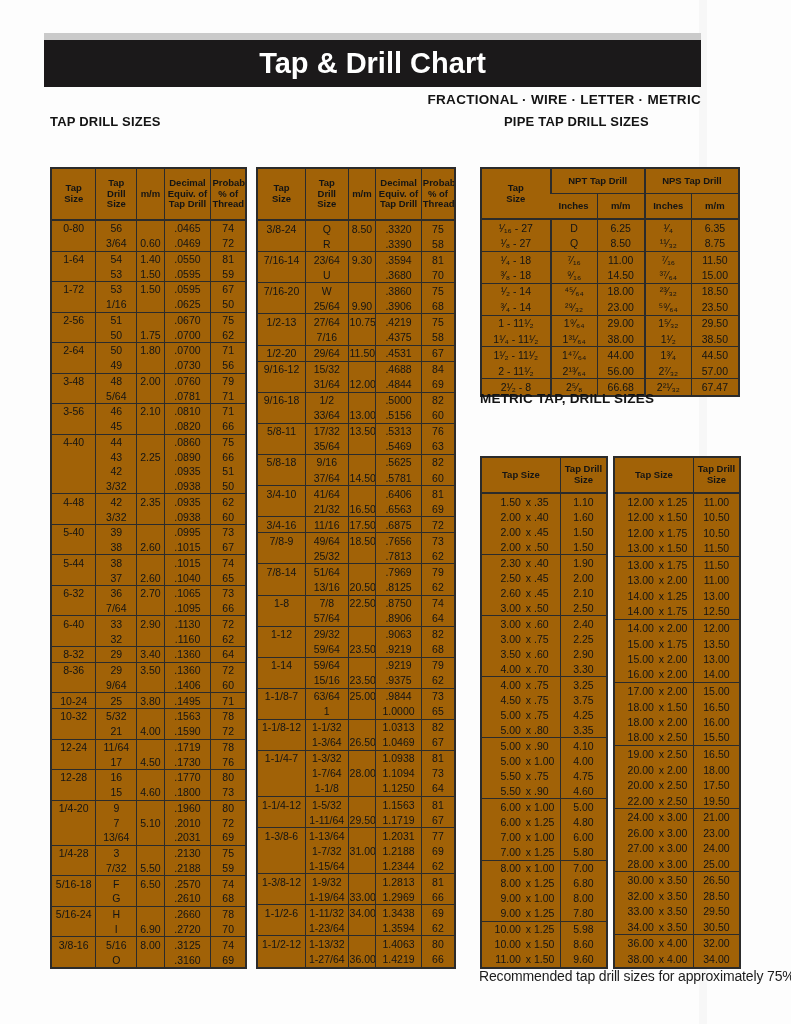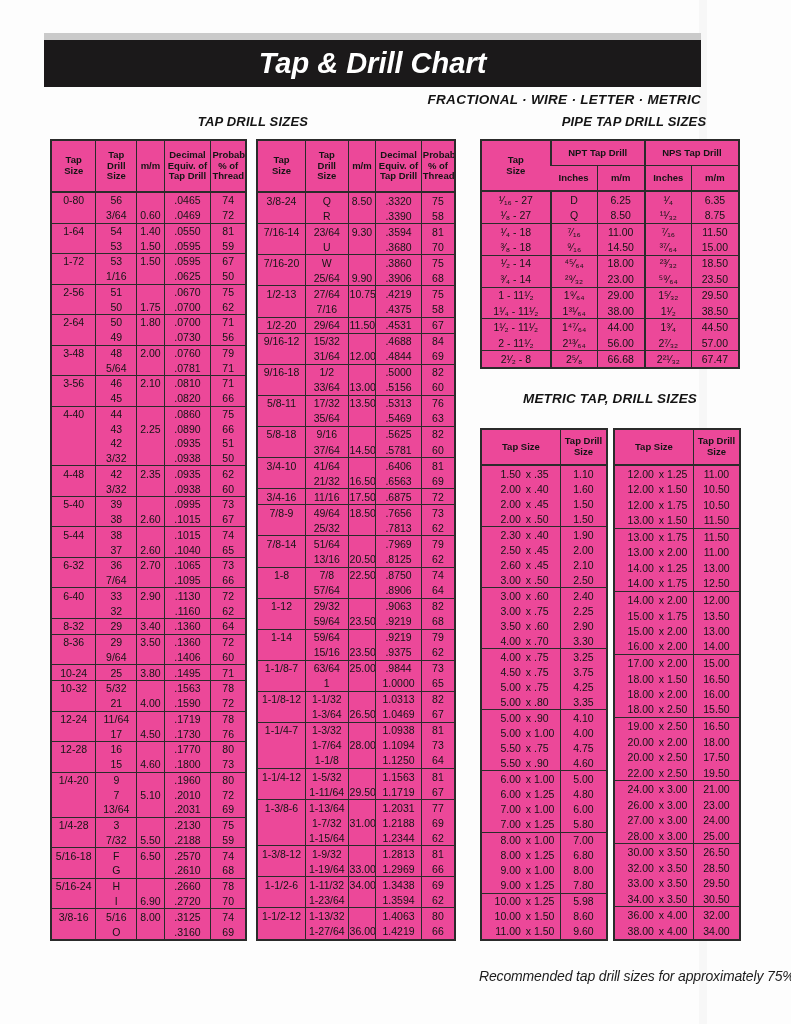--- a/index.html
+++ b/index.html
@@ -1,29 +1,29 @@
 <!DOCTYPE html>
 <html style="--banner_bg: #1b191a; --banner_text: #ffffff; --strip: #cacaca; --line: #2b2b2b;"><head>
 <meta charset="utf-8">
 <style>
   html,body{margin:0;padding:0;width:791px;height:1024px;overflow:hidden;background:#fdfdfd;
     font-family:"Liberation Sans",sans-serif;color:#141414;position:relative;}
-  .abs{position:absolute;font-style:italic;}
+  .abs{position:absolute;}
   .scan-band{left:699px;top:0;width:8px;height:1024px;background:rgba(0,0,0,0.025);}
   .gray-strip{left:44px;top:33px;width:657px;height:7px;background:var(--strip,#cacaca);}
   .banner{left:44px;top:40px;width:657px;height:47px;background:var(--banner_bg,#1b191a);
     color:var(--banner_text,#ffffff);text-align:center;line-height:47px;font-size:29px;font-weight:bold;}
   .subtitle{left:44px;top:92px;width:657px;text-align:right;font-size:13.5px;font-weight:bold;letter-spacing:0.3px;}
-  .sec-head{font-size:13px;font-weight:bold;text-align:center;letter-spacing:0.2px;}
+  .sec-head{font-size:13px;font-weight:bold;text-align:left;letter-spacing:0.2px;}
   .head-tap{left:50px;top:114px;width:406px;}
   .head-pipe{left:504px;top:114px;width:260px;}
   .head-metric{left:480px;top:391px;width:260px;font-size:13.5px;}
   .footnote{left:479px;top:968px;width:310px;font-size:14px;letter-spacing:-0.15px;white-space:nowrap;color:#1c1c1c;}
 
-  table{border-collapse:collapse;table-layout:fixed;position:absolute;background:#ec4899;}
+  table{border-collapse:collapse;table-layout:fixed;position:absolute;background:#a16207;margin-top:28px;}
   table.data{border:2px solid var(--line,#2b2b2b);font-size:10.5px;}
   th,td{border-left:1px solid var(--line,#2b2b2b);text-align:center;vertical-align:middle;overflow:hidden;}
   th:first-child,td:first-child{border-left:none;}
   thead th{font-size:9.5px;font-weight:bold;line-height:1.15;white-space:pre-line;
     border-bottom:2px solid var(--line,#2b2b2b);padding:2px 1px;}
   td{padding:0 1px;white-space:nowrap;}
   tr.grp td{border-top:1.5px solid var(--line,#2b2b2b);}
 
   #t1{left:50px;top:139px;width:197px;height:802px;}
   #t2{left:256px;top:139px;width:200px;height:802px;}

